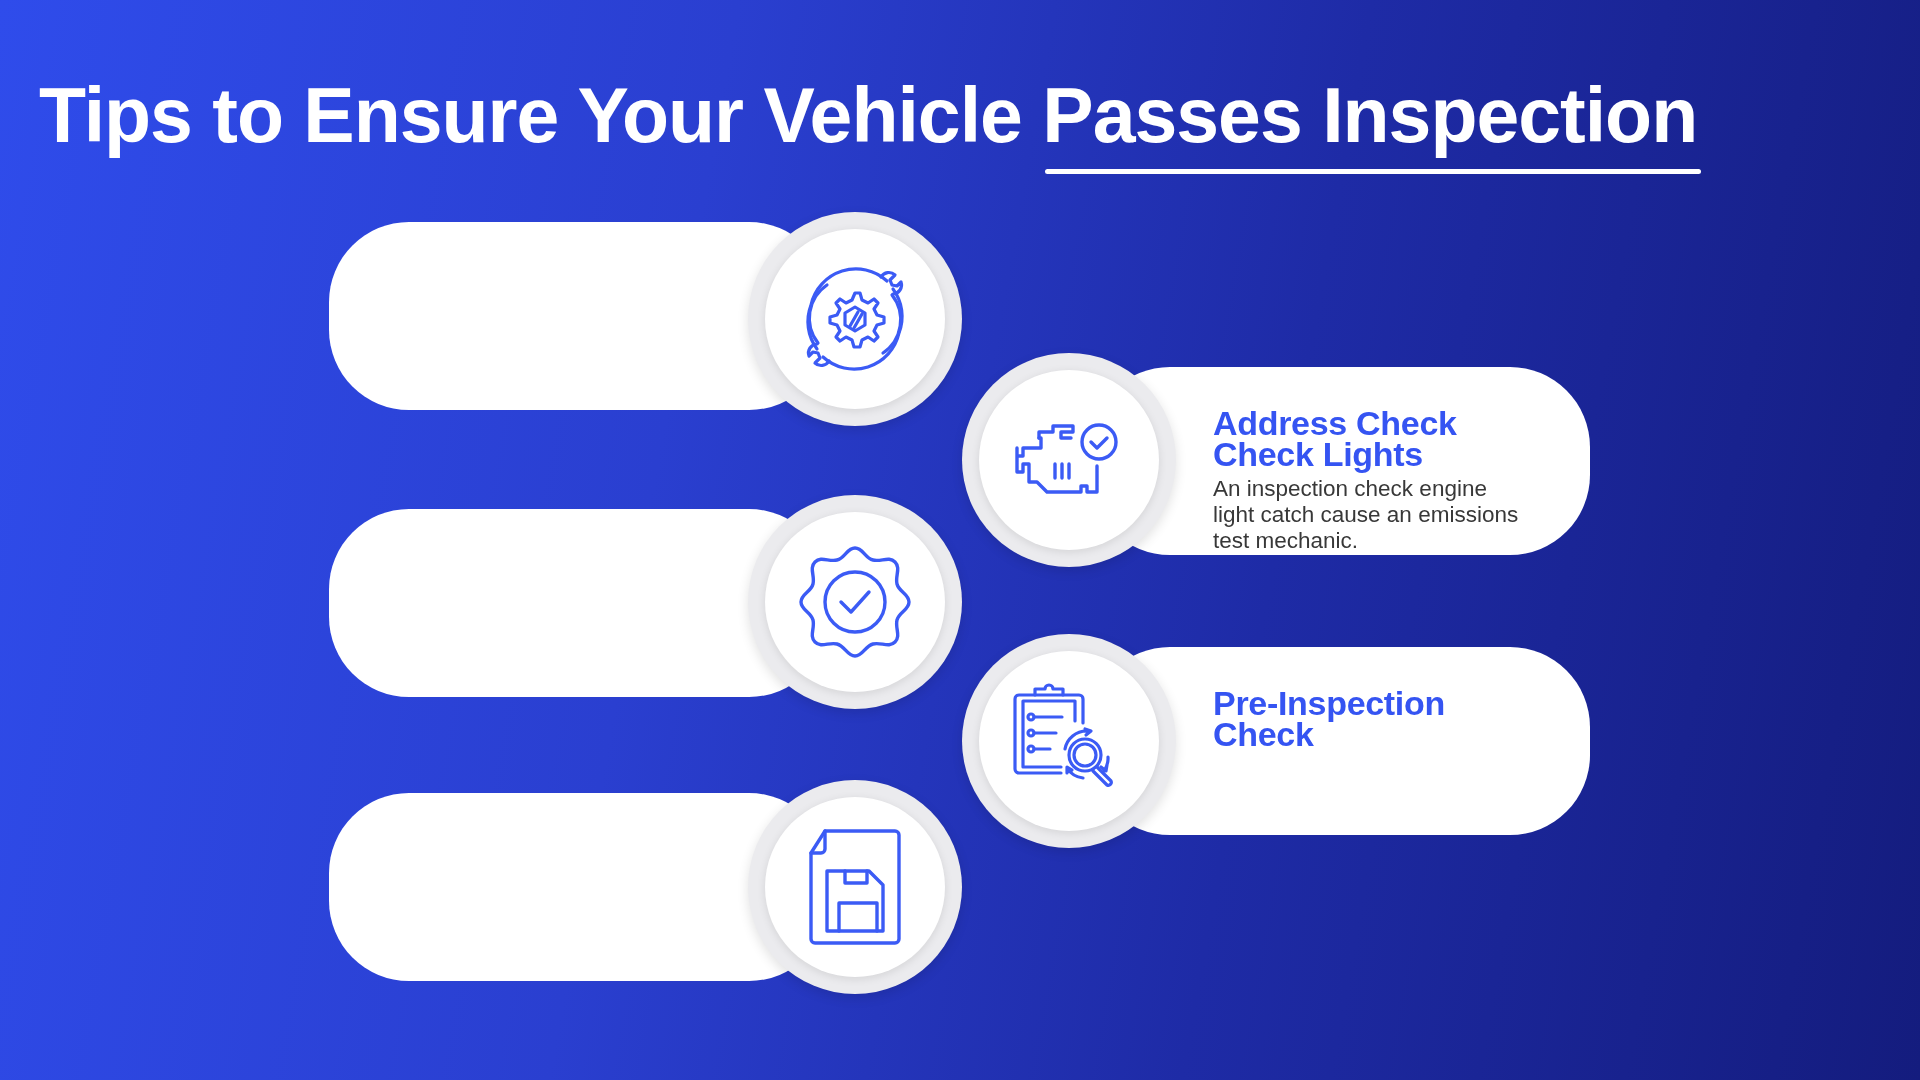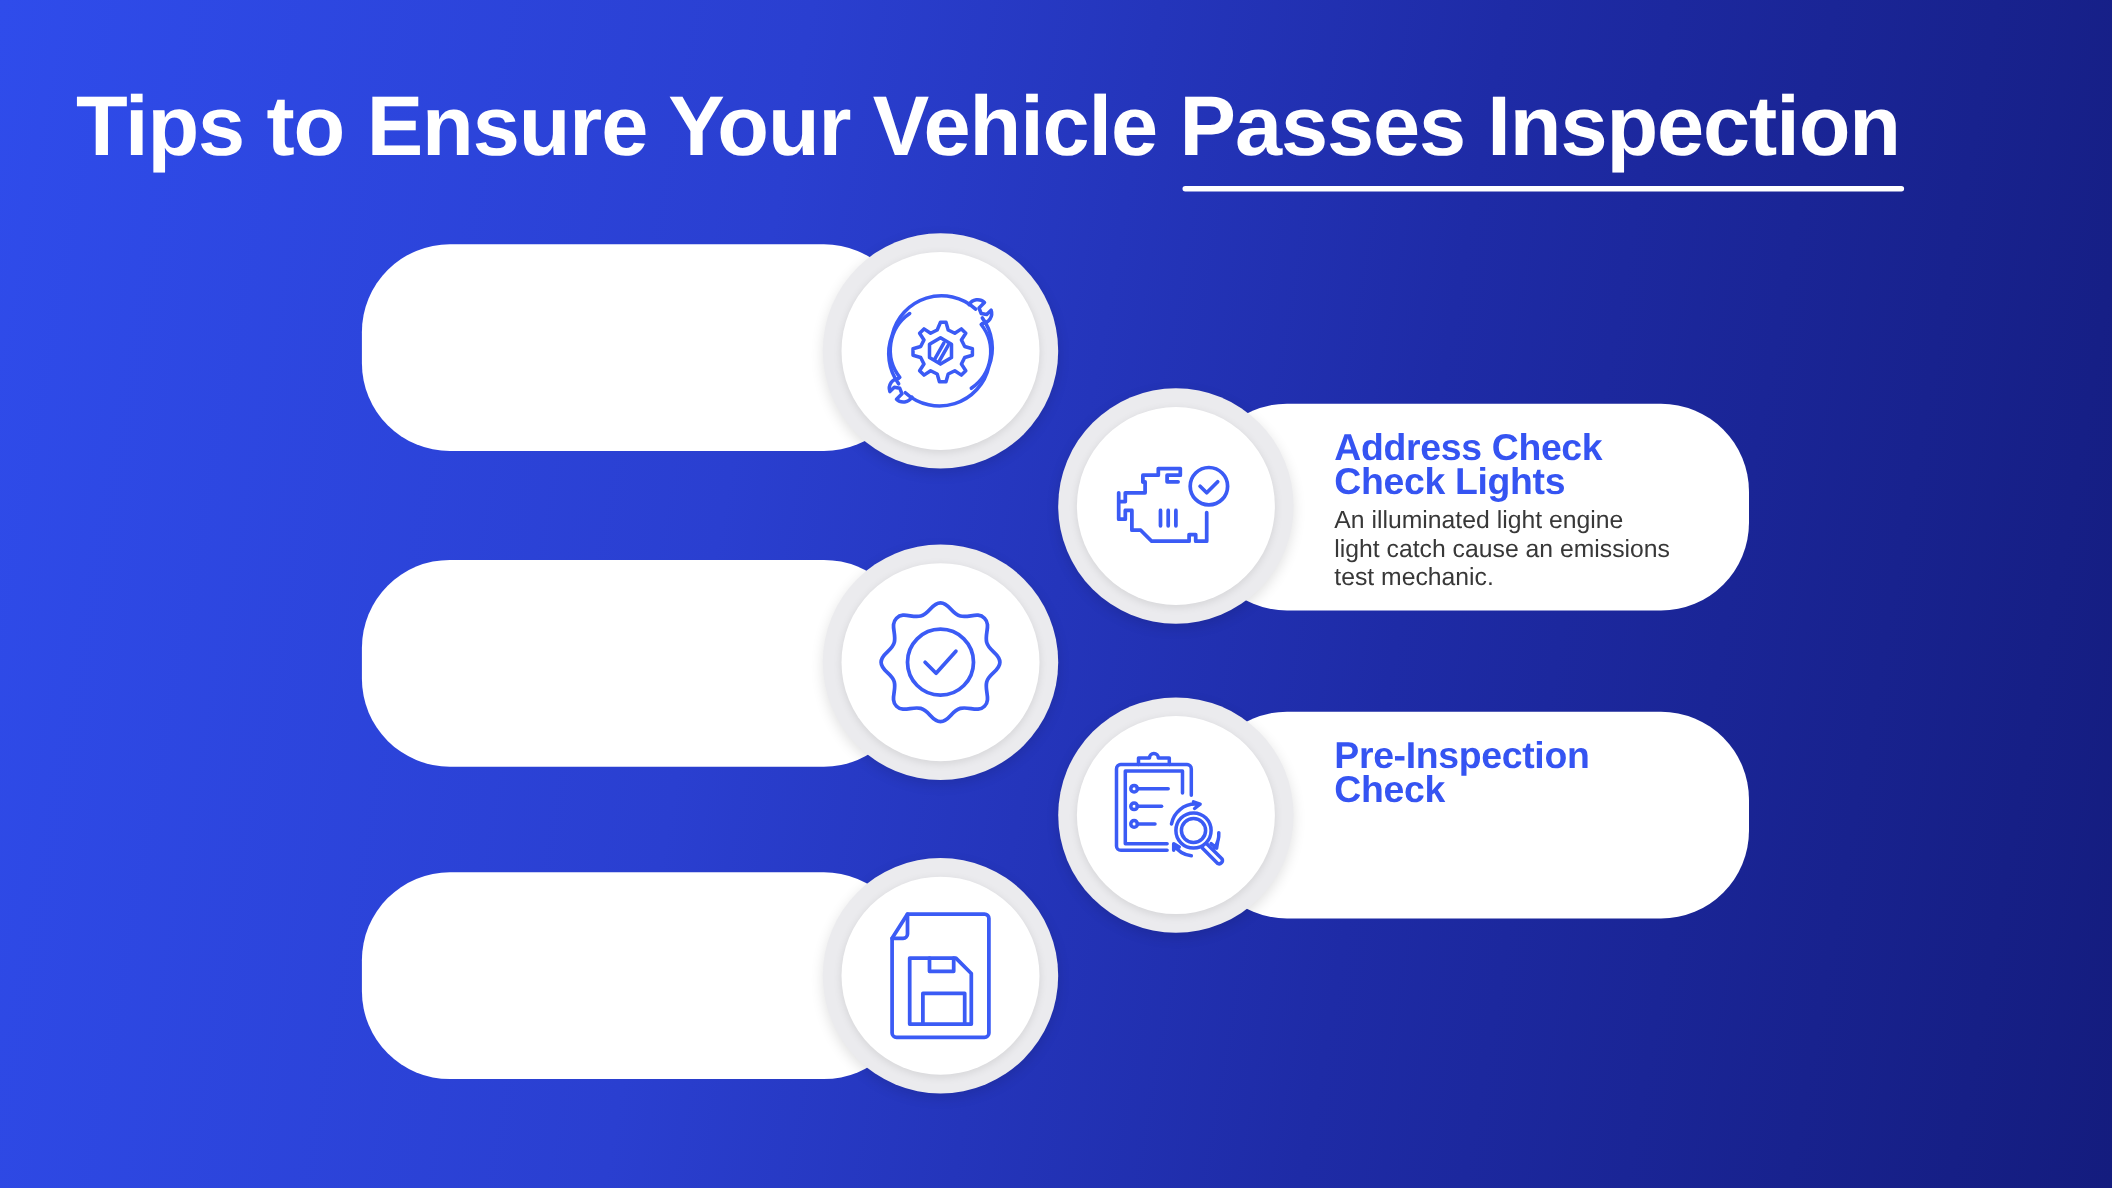--- a/index.html
+++ b/index.html
@@ -2,21 +2,21 @@
 <html><head>
   <meta charset="utf-8">
   <style>
     html, body { margin: 0; padding: 0; }
     body {
       width: 1920px; height: 1080px; overflow: hidden; position: relative;
       background: linear-gradient(100deg, #2F4CEB 0%, #2A3FD0 35%, #1E2BA6 65%, #141C7E 100%);
       font-family: "Liberation Sans", "DejaVu Sans", sans-serif;
     }
     .title {
-      position: absolute; left: 69px; top: 70px;
+      position: absolute; left: 39px; top: 70px;
       color: #ffffff; font-weight: 700; font-size: 77px; letter-spacing: -1px;
       white-space: nowrap; line-height: 90px; margin: 0;
     }
     .title .hl { position: relative; display: inline-block; }
     .title .underline {
       position: absolute; left: 3px; right: -4px; bottom: -14px; height: 5px;
       background: #ffffff; border-radius: 3px;
     }
 
     .card { position: absolute; }
@@ -29,21 +29,21 @@
       background: #EBEBEE;
       box-shadow: 0 4px 12px rgba(0,0,0,0.12);
     }
     .disc {
       position: absolute; left: 17px; top: 17px; width: 180px; height: 180px;
       border-radius: 50%; background: #ffffff;
       box-shadow: 0 2px 8px rgba(0,0,0,0.10);
       display: flex; align-items: center; justify-content: center;
     }
     .disc svg { width: 128px; height: 128px; }
-    .txt { position: absolute; }
+    .txt { position: absolute; margin-top: 16px; }
     .txt h3 {
       margin: 0; color: #3554F2; font-weight: 700; font-size: 34px;
       line-height: 31px; letter-spacing: -0.3px;
     }
     .txt p {
       margin: 6px 0 0 0; color: #383838; font-size: 22.5px; line-height: 26px;
     }
     .right .txt { text-align: left; }
   </style>
 </head>
@@ -67,21 +67,21 @@
         <path d="M101 40 A40 40 0 0 1 92 98 M27 88 A40 40 0 0 1 36 30"></path>
       </svg>
     </div>
   </div>
 </div>
 
 <div class="card right">
   <div class="pill" style="left:1090px; top:367px; width:500px;"></div>
   <div class="txt" style="left:1213px; top:392px; width:360px;">
     <h3><span>Address Check</span><br><span>Check Lights</span></h3>
-    <p><span>An illuminated light engine</span><br><span>light catch cause an emissions</span><br><span>test mechanic.</span></p>
+    <p><span>An inspection check engine</span><br><span>light catch cause an emissions</span><br><span>test mechanic.</span></p>
   </div>
   <div class="ring" style="left:962px; top:353px;">
     <div class="disc">
       <svg viewBox="0 0 128 128" fill="none" stroke="#3B5BF5" stroke-width="3.4" stroke-linecap="round" stroke-linejoin="round">
         <path d="M34 42 l0 -6 l14 0 l0 -6 l20 0 l0 6 l-12 0 l0 6 l10 0"></path>
         <path d="M24 52 l12 0 l0 -10 l-2 0 M24 52 l-6 0 l0 8 l-6 0 l0 -8 M12 60 l0 16 l6 0 l0 -8 l6 0 l0 18 l8 0 l10 10 l34 0 l0 -6 l6 0 l0 6 l10 0 l0 -26"></path>
         <path d="M50 68 l0 14 M57 68 l0 14 M64 68 l0 14"></path>
         <circle cx="94" cy="46" r="17"></circle>
         <path d="M86 46 l6 6 l10 -10"></path>
       </svg>

